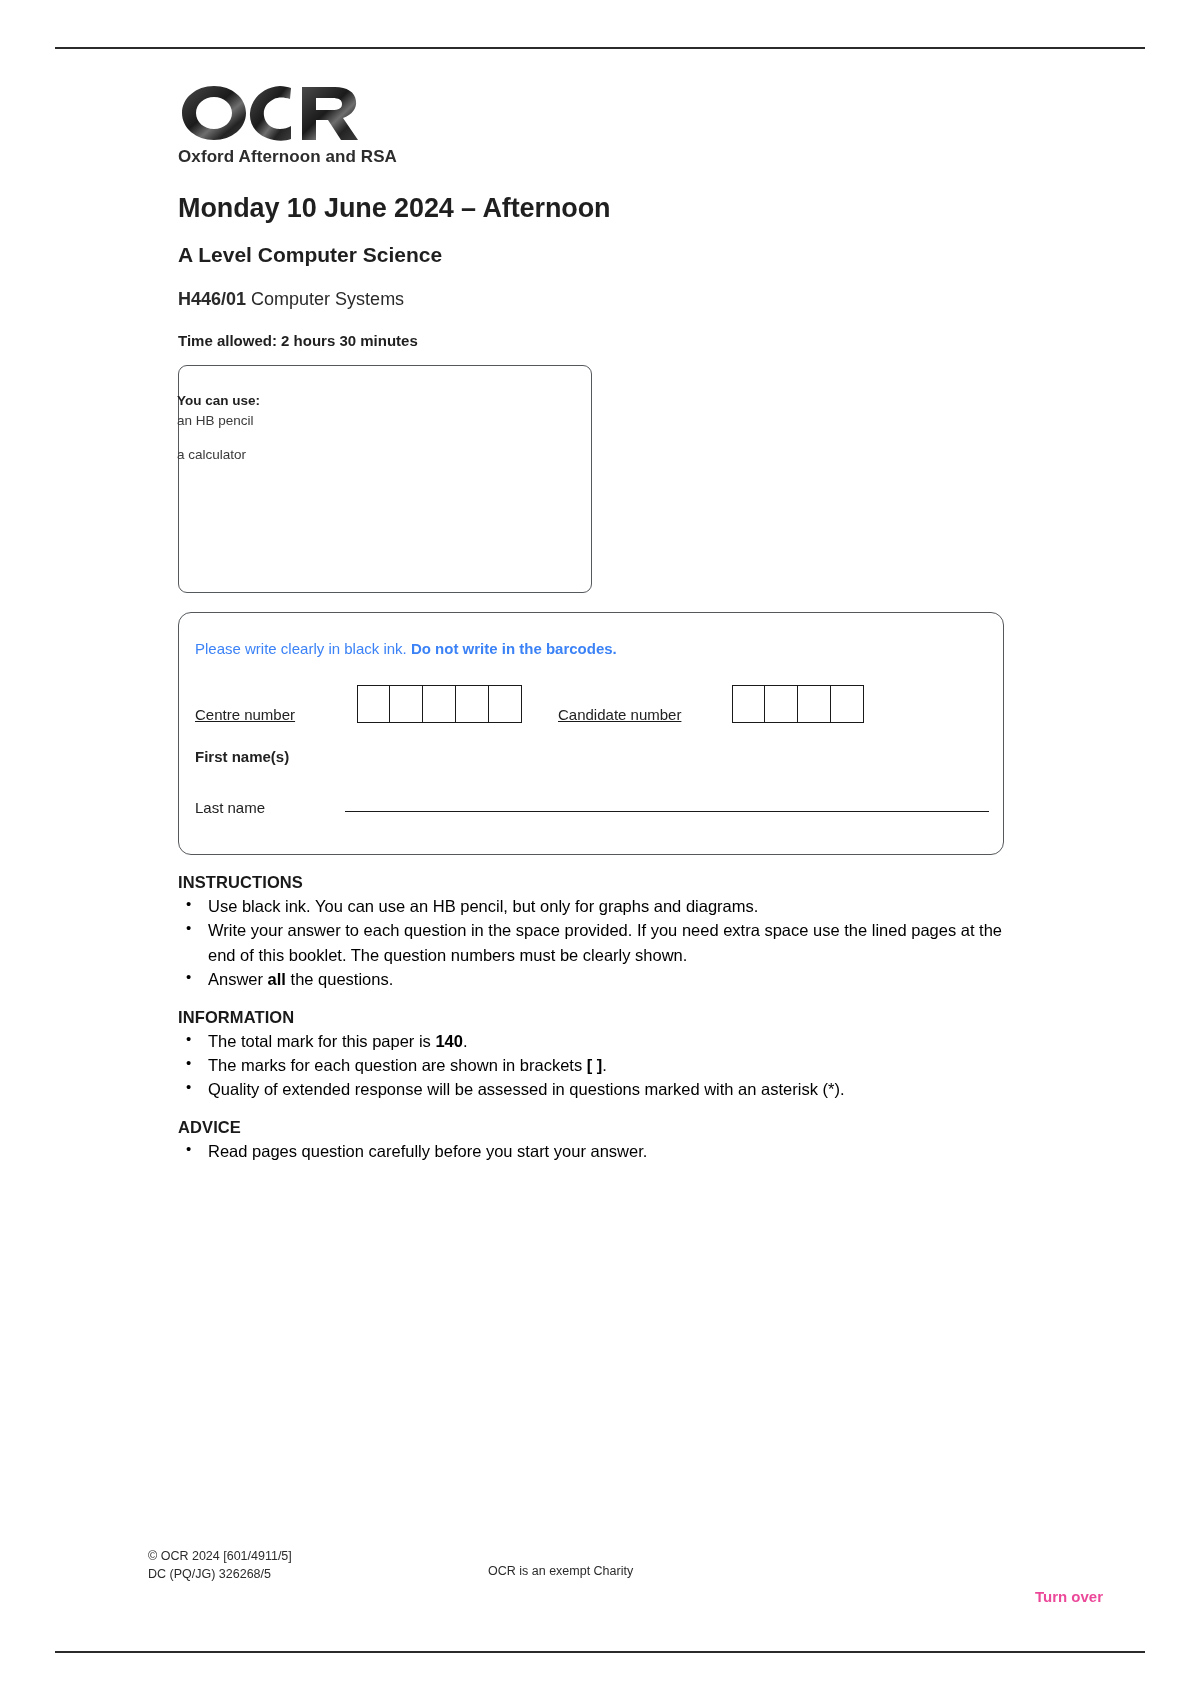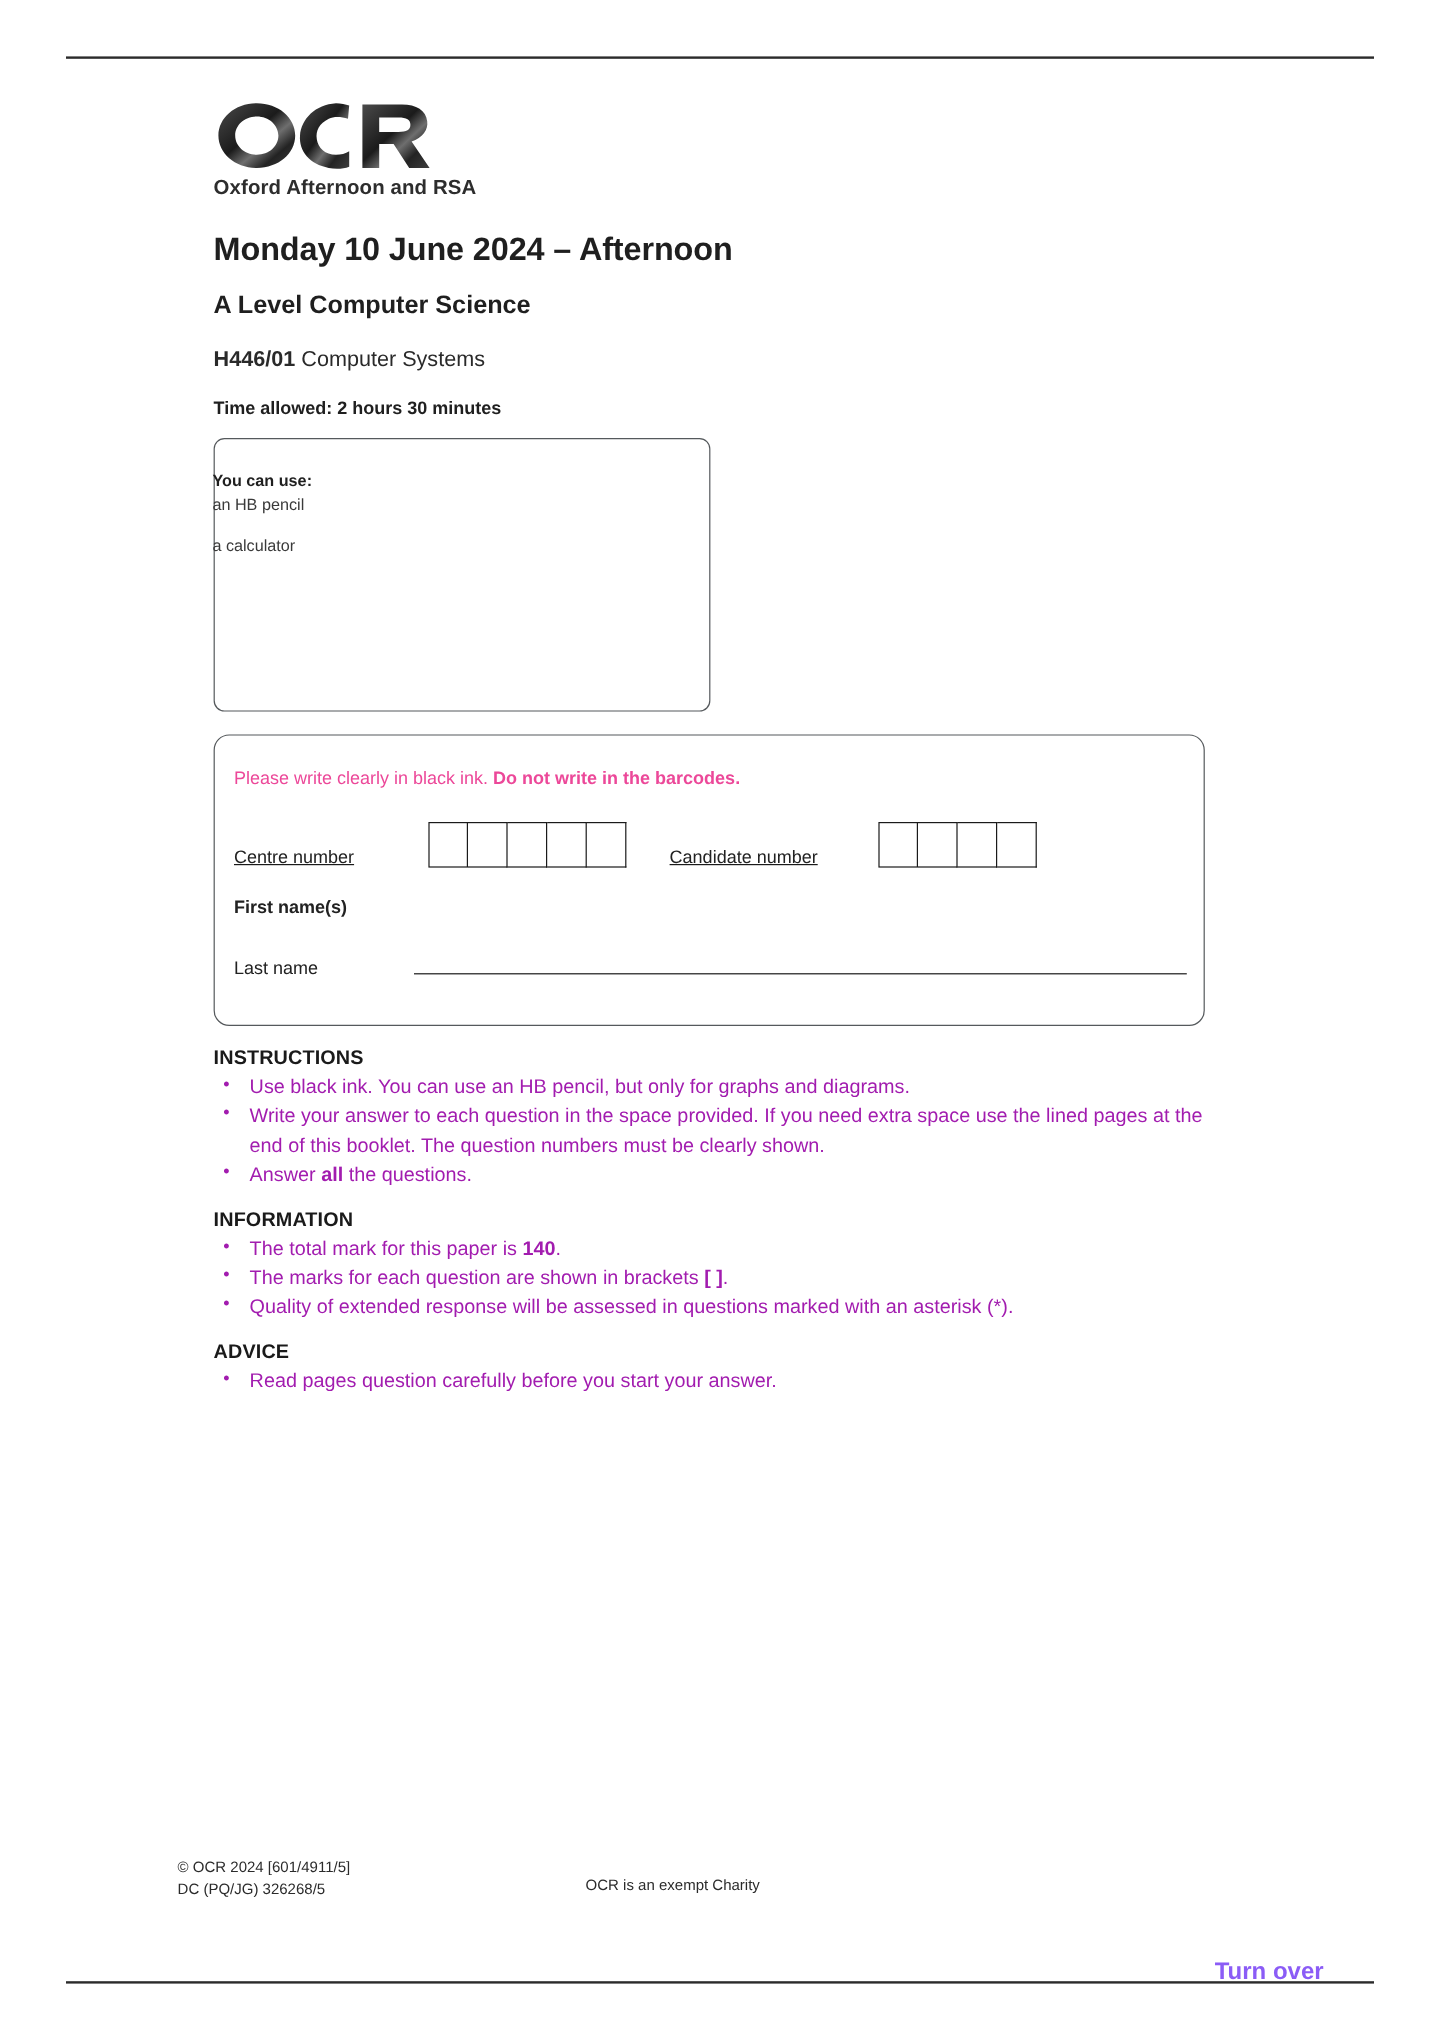--- a/index.html
+++ b/index.html
@@ -120,21 +120,21 @@
     border: 1.4px solid #55595c;
     border-radius: 13px;
     box-sizing: border-box;
     margin-bottom: 18px;
   }
   .cand-note {
     position: absolute;
     left: 16px;
     top: 27px;
     font-size: 15px;
-    color: #ec4899;
+    color: #3b82f6;
   }
   .cand-note b { font-weight: bold; }
 
   .num-row {
     position: absolute;
     left: 16px;
     top: 72px;
     width: 794px;
     display: flex;
     align-items: flex-end;
@@ -198,21 +198,21 @@
   ul.bullets {
     list-style: none;
     margin: 0;
     padding: 0;
   }
   ul.bullets li {
     position: relative;
     padding-left: 30px;
     font-size: 16.5px;
     line-height: 1.48;
-    color: #a21caf;
+    color: #000000;
   }
   ul.bullets li::before {
     content: "\2022";
     position: absolute;
     left: 8px;
     top: -1px;
     font-size: 15px;
   }
   ul.bullets li b { font-weight: bold; }
 
@@ -236,24 +236,23 @@
     position: absolute;
     left: 340px;
     top: 16px;
     font-size: 12.5px;
     color: #2b2b2b;
   }
   .foot-right {
     position: absolute;
     right: 42px;
     top: 40px;
-    font-size: 20px;
-    font-weight: bold;
-    color: #8b5cf6;
-    margin-top: 44px;
+    font-size: 15px;
+    font-weight: bold;
+    color: #ec4899;
   }
 </style>
 </head>
 <body>
 
 <div class="page">
 
   <div class="rule top"></div>
   <div class="rule bottom"></div>
 

